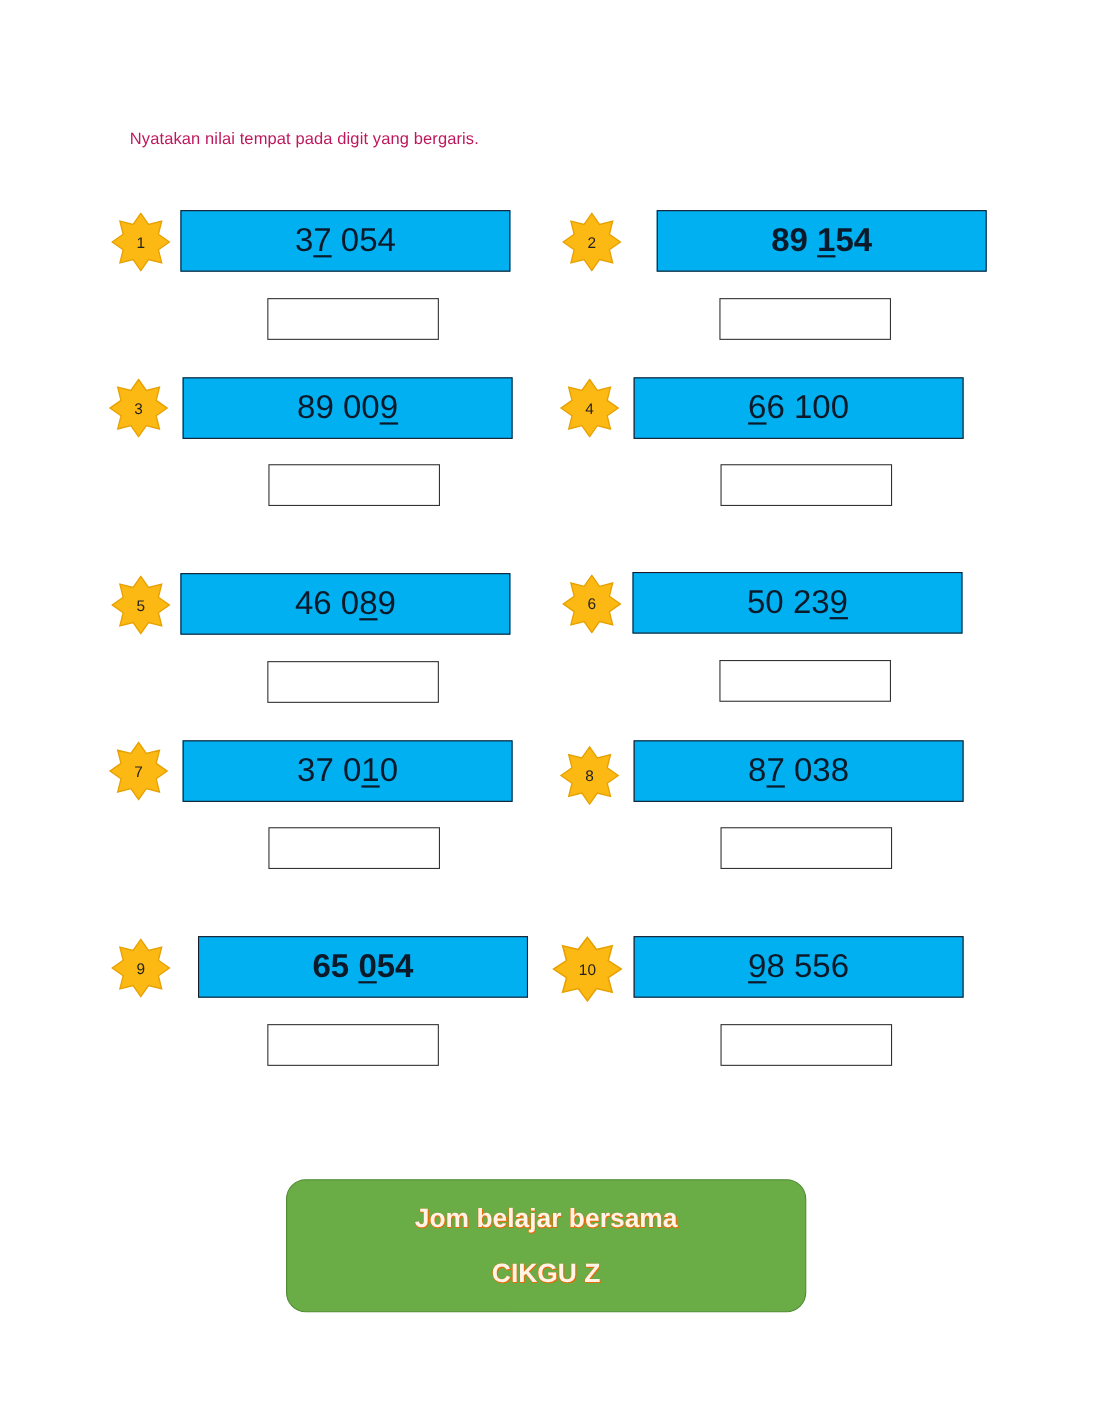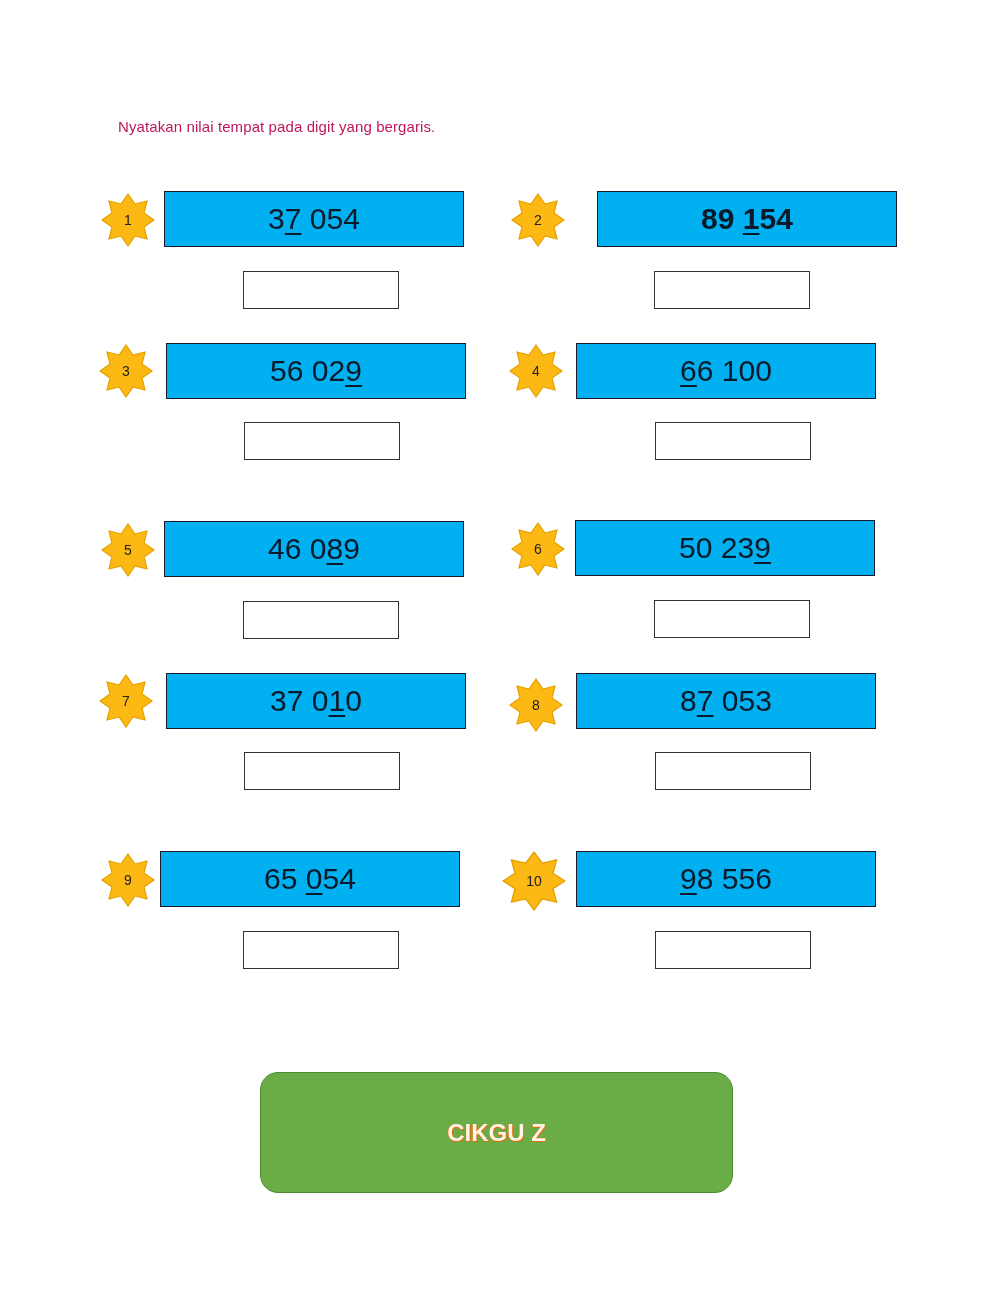--- a/index.html
+++ b/index.html
@@ -83,21 +83,21 @@
 </div>
 
 <div class="item">
   <div class="star" style="left:99px;top:344px;">
     <svg viewBox="0 0 54 54">
         <polygon points="27,1 34,11 46,8 43,20 53,27 43,34 46,46 34,43 27,53 20,43 8,46 11,34 1,27 11,20 8,8 20,11" fill="#fdb913" stroke="#e6a000" stroke-width="1.2"></polygon>
       </svg>
     <div class="num">3</div>
   </div>
   <div class="numbox" style="left:166px;top:343px;">
-    <span style="white-space:pre">56 02</span>
+    <span style="white-space:pre">89 00</span>
       <span class="u">9</span>
       <span></span>
   </div>
   <input class="answer" style="left: 244px; top: 422px;" value="">
 </div>
 
 <div class="item">
   <div class="star" style="left:509px;top:344px;">
     <svg viewBox="0 0 54 54">
         <polygon points="27,1 34,11 46,8 43,20 53,27 43,34 46,46 34,43 27,53 20,43 8,46 11,34 1,27 11,20 8,8 20,11" fill="#fdb913" stroke="#e6a000" stroke-width="1.2"></polygon>
@@ -160,33 +160,33 @@
 <div class="item">
   <div class="star" style="left:509px;top:678px;">
     <svg viewBox="0 0 54 54">
         <polygon points="27,1 34,11 46,8 43,20 53,27 43,34 46,46 34,43 27,53 20,43 8,46 11,34 1,27 11,20 8,8 20,11" fill="#fdb913" stroke="#e6a000" stroke-width="1.2"></polygon>
       </svg>
     <div class="num">8</div>
   </div>
   <div class="numbox" style="left:576px;top:673px;">
     <span>8</span>
       <span class="u">7</span>
-      <span style="white-space:pre"> 053</span>
+      <span style="white-space:pre"> 038</span>
   </div>
   <input class="answer" style="left: 655px; top: 752px;" value="">
 </div>
 
 <div class="item">
   <div class="star" style="left:101px;top:853px;">
     <svg viewBox="0 0 54 54">
         <polygon points="27,1 34,11 46,8 43,20 53,27 43,34 46,46 34,43 27,53 20,43 8,46 11,34 1,27 11,20 8,8 20,11" fill="#fdb913" stroke="#e6a000" stroke-width="1.2"></polygon>
       </svg>
     <div class="num">9</div>
   </div>
-  <div class="numbox" style="left:160px;top:851px;">
+  <div class="numbox" style="left:180px;top:851px;font-weight:bold;">
     <span style="white-space:pre">65 </span>
       <span class="u">0</span>
       <span>54</span>
   </div>
   <input class="answer" style="left: 243px; top: 931px;" value="">
 </div>
 
 <div class="item">
   <div class="star" style="left:502px;top:851px;width:64px;height:60px;">
     <svg viewBox="0 0 54 54" preserveAspectRatio="none" style="width:64px;height:60px;">
@@ -196,14 +196,15 @@
   </div>
   <div class="numbox" style="left:576px;top:851px;">
     <span></span>
       <span class="u">9</span>
       <span style="white-space:pre">8 556</span>
   </div>
   <input class="answer" style="left: 655px; top: 931px;" value="">
 </div>
 
 <div class="banner">
+  <div class="line l1">Jom belajar bersama</div>
   <div class="line">CIKGU Z</div>
 </div>
 
 </body></html>

